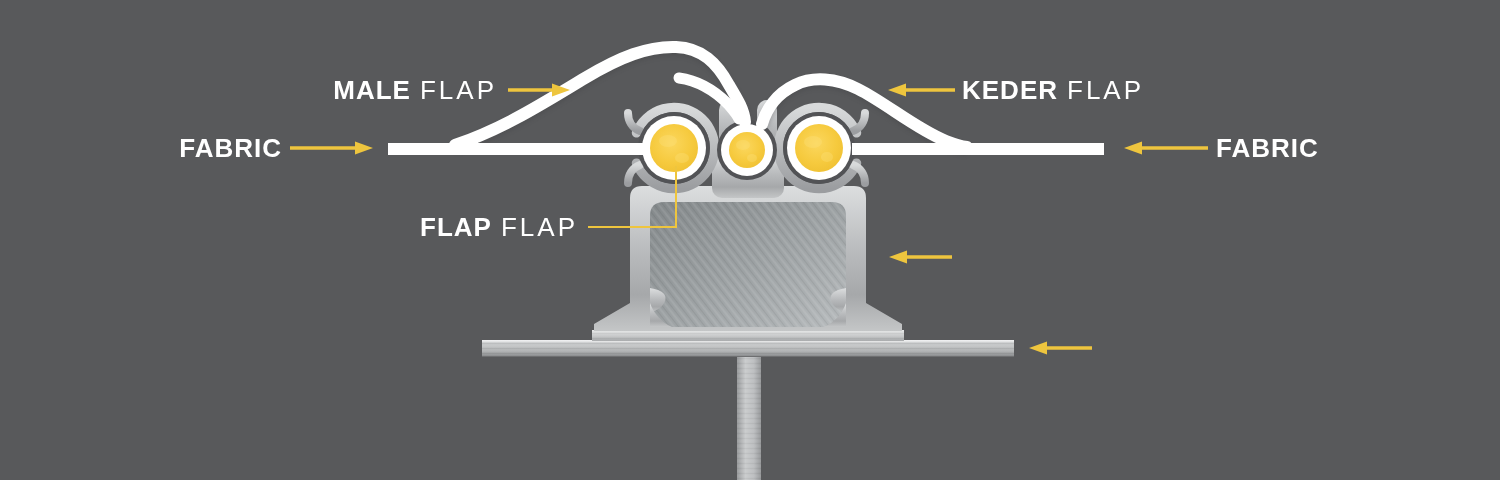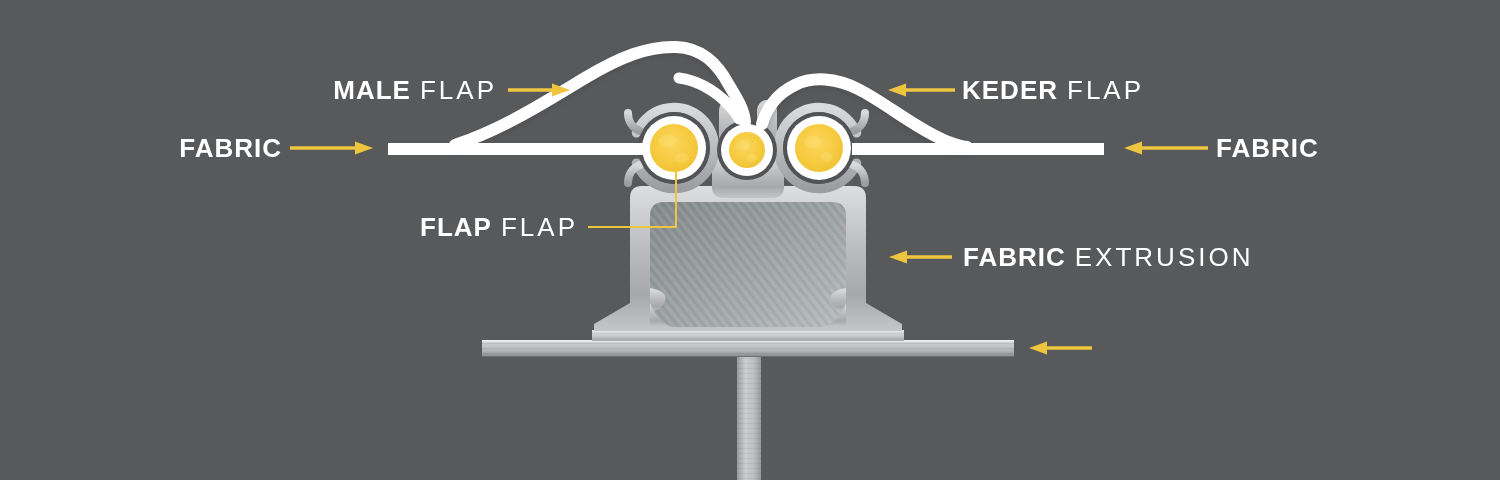--- a/index.html
+++ b/index.html
@@ -197,17 +197,14 @@
 </div>
 <div class="label" style="right:922px;top:227px">
   <span class="b">FLAP</span><span class="l">FLAP</span>
 </div>
 <div class="label" style="left:962px;top:90px">
   <span class="b">KEDER</span><span class="l">FLAP</span>
 </div>
 <div class="label" style="left:1216px;top:148px">
   <span class="b">FABRIC</span>
 </div>
-<div class="label" style="left:963px;top:257px">
-  <span class="b">FABRIC</span><span class="l">EXTRUSION</span>
-</div>
 
 </div>
 
 </body></html>

